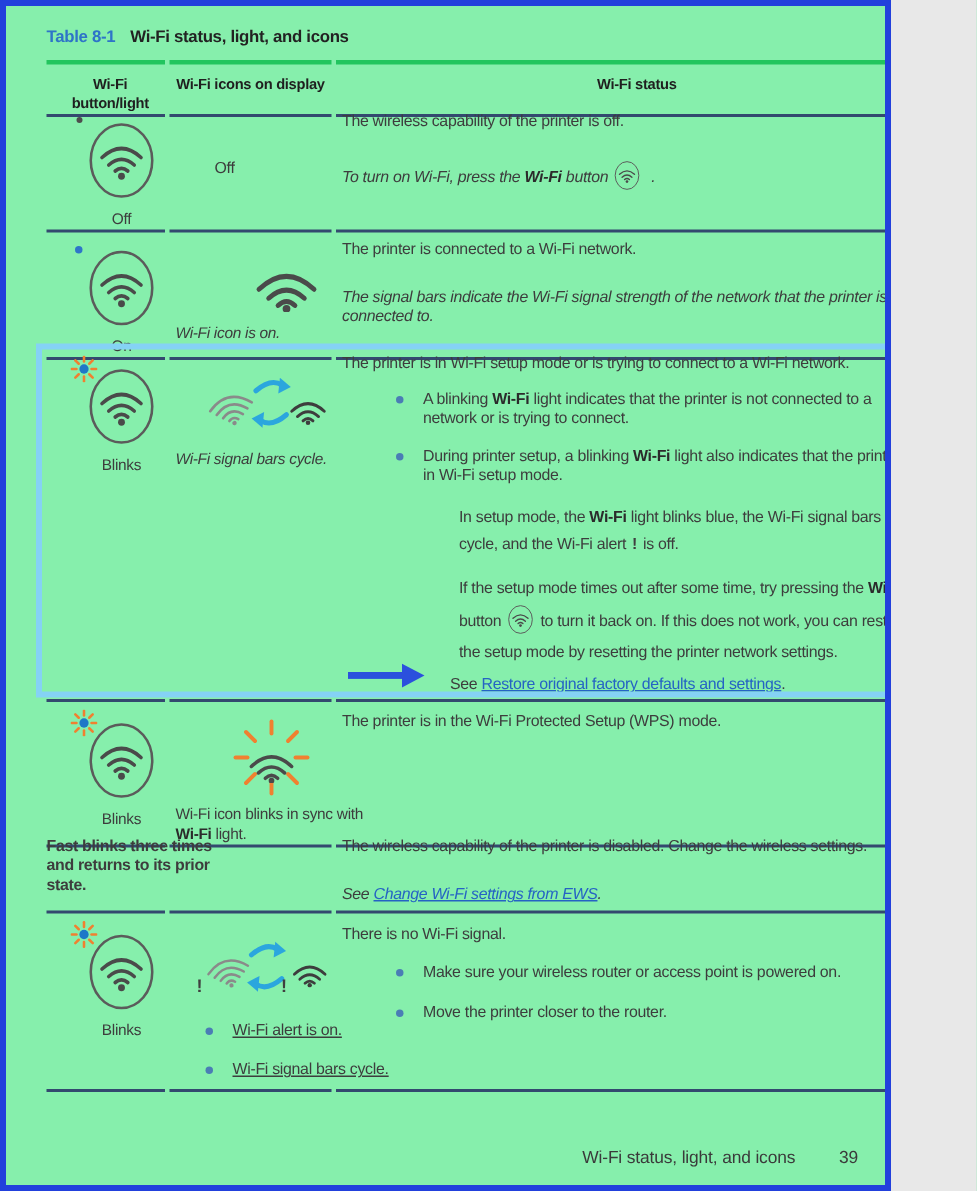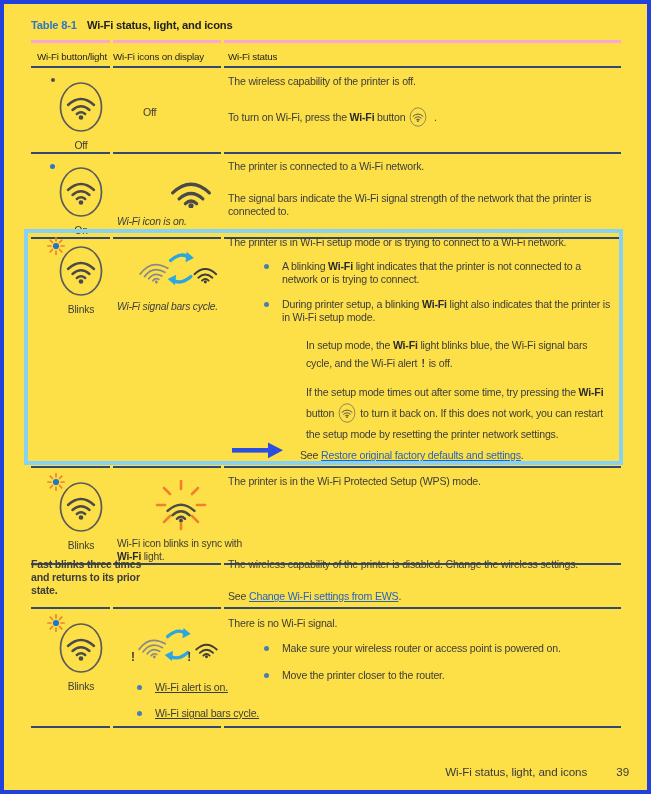--- a/index.html
+++ b/index.html
@@ -1,39 +1,39 @@
 <!DOCTYPE html>
 <html><head>
 <meta charset="utf-8">
 <style>
   * { margin:0; padding:0; box-sizing:border-box; }
   html,body { background:#e8e8e8; }
   .page {
-    position:relative; width:651px; height:794px; background:#fde047;
+    position:relative; width:594px; height:794px; background:#86efac;
     border:4px solid #2240DC; overflow:hidden;
     font-family:"Liberation Sans", sans-serif; color:#3d3d3d;
     font-size:10.6px; line-height:13.2px; letter-spacing:-0.2px;
   }
   .caption { position:absolute; left:27px; top:15px; font-size:11.2px; font-weight:700; }
   .caption .pre { color:#2E74C8; margin-right:10px; }
   .caption .txt { color:#222; }
 
   .tbl { position:absolute; left:27px; top:36px; width:590px; }
   .row { display:grid; grid-template-columns:79px 108px 1fr; column-gap:3px; }
   .row > div { border-bottom:2px solid #33496F; position:relative; }
   .row.head { height:28px; }
-  .row.head > div { border-top:3px solid #f9a8d4; padding-top:7px; font-size:9.8px; font-weight:400; color:#1f1f1f; }
+  .row.head > div { border-top:3px solid #22c55e; padding-top:7px; font-size:9.8px; font-weight:700; color:#1f1f1f;text-align:center; }
   .row.head .h1 { padding-left:6px; }
   .row.head .h3 { padding-left:4px; }
   .r1 { height:85px; } .r2 { height:75px; } .r3 { height:240px; }
   .r4 { height:85px; } .r5 { height:56px; } .r6 { height:119px; }
 
   .c3 { padding:0 6px 0 4px; }
   .c3 p { margin-top:7px; }
-  .c3 p.gap { margin-top:19px; }
+  .c3 p.gap { margin-top:19px;font-style:italic; }
   .b { font-weight:700; color:#2b2b2b; }
   .lnk { color:#2563C4; text-decoration:underline; cursor:pointer; }
 
   .li { display:flex; margin-left:36px; margin-top:11px; }
   .bdot { flex:none; width:5px; height:5px; border-radius:50%; background:#4A7DB5; margin:4px 13px 0 0; }
   .c2 .li { margin-left:20px; margin-top:13px; }
   .c2 .li .litext { white-space:nowrap;text-decoration:underline; }
   .sub { margin-left:54px; }
   .sub p { margin-top:12px;margin-left:24px; }
   .sub p.wide { line-height:21px; margin-top:10px; }

